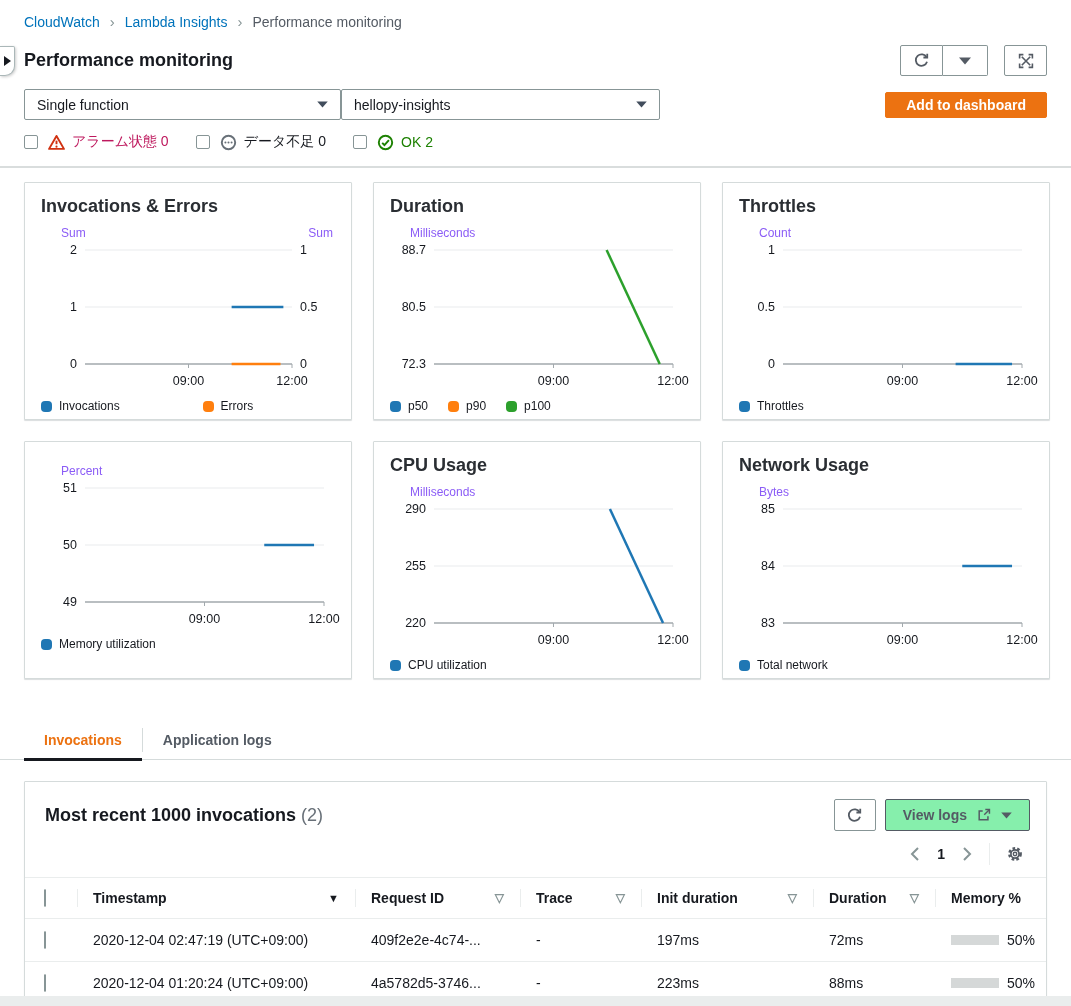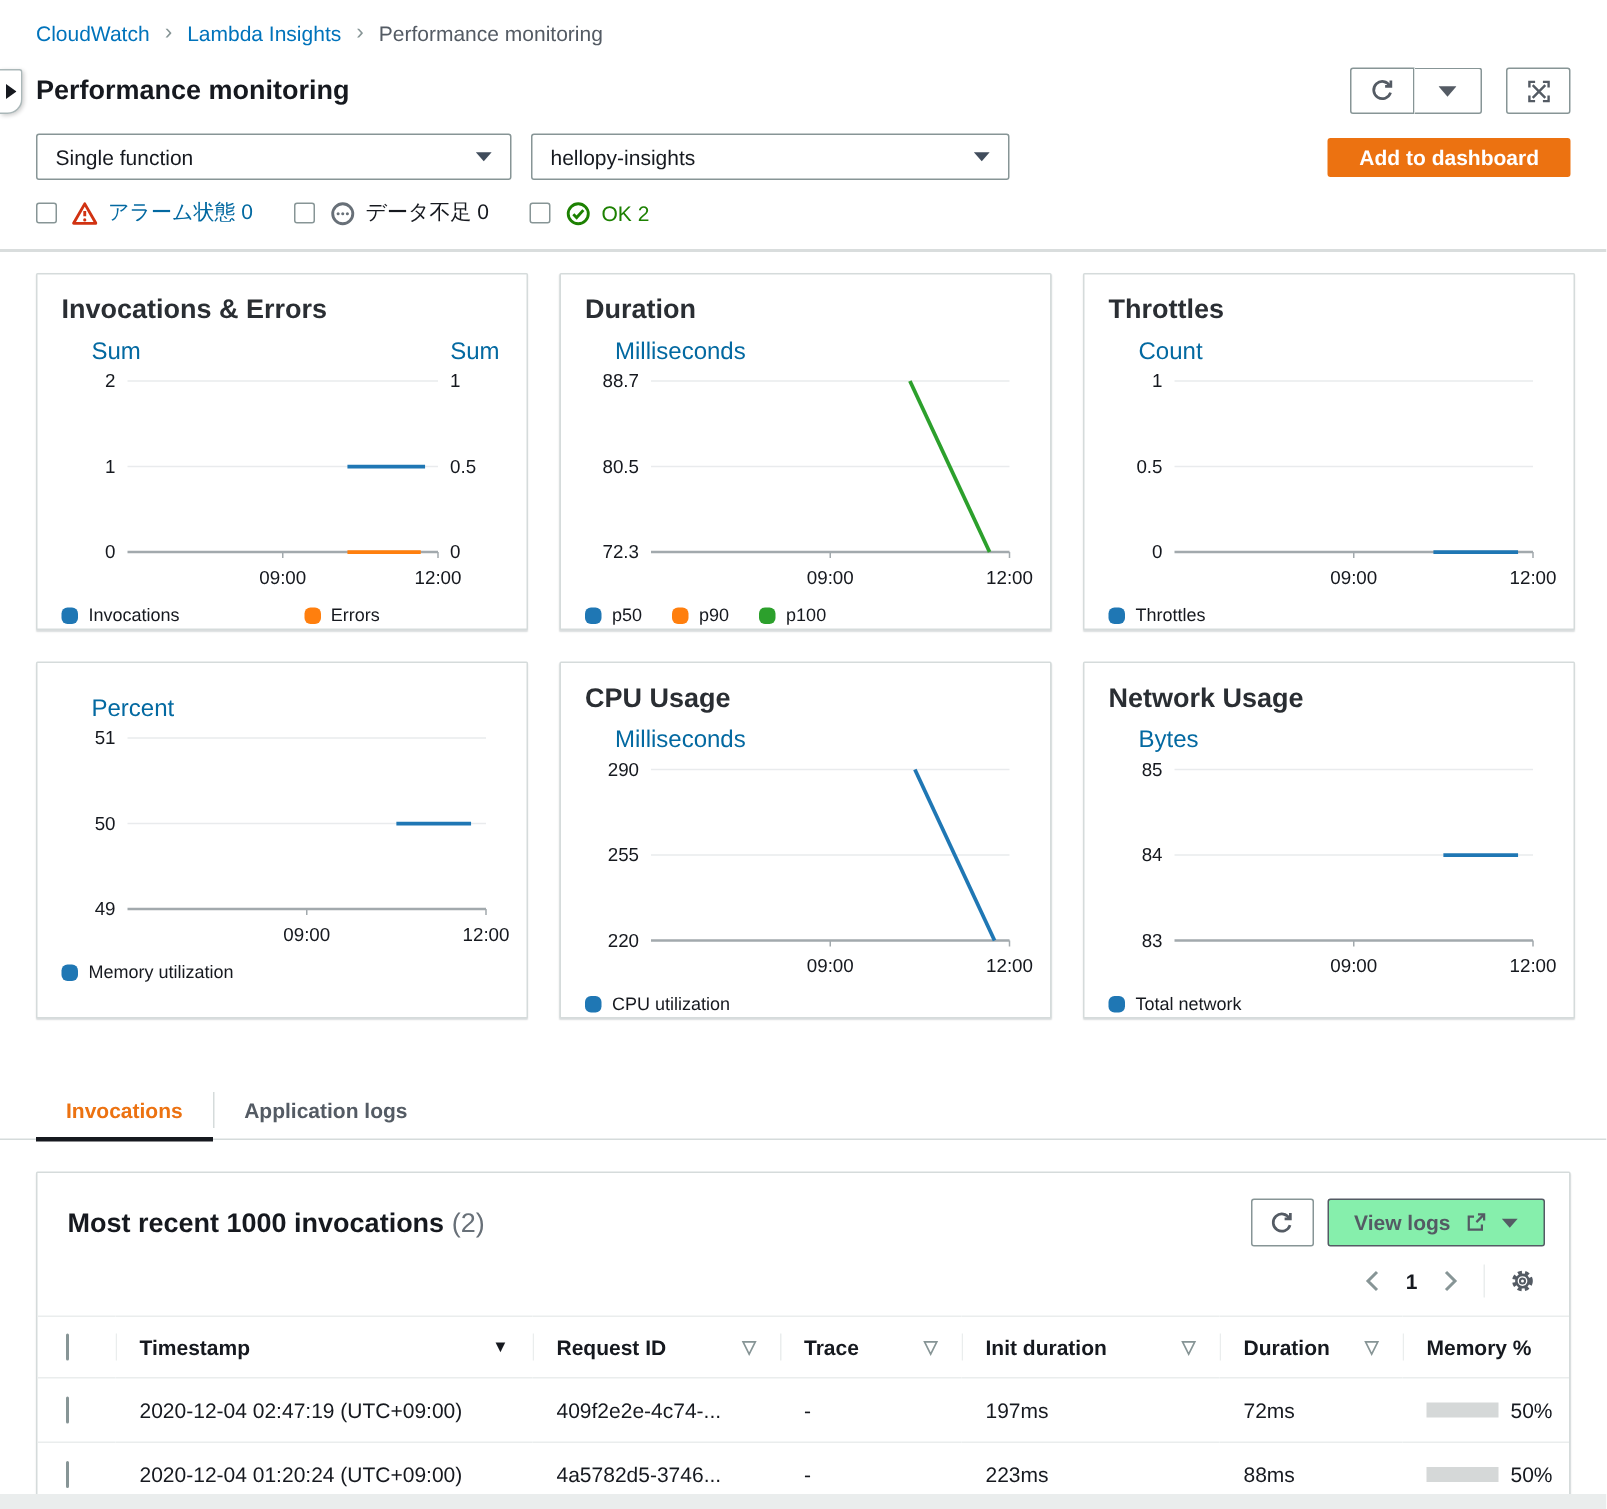--- a/index.html
+++ b/index.html
@@ -28,36 +28,36 @@
   .btn-joined { display:flex; margin-left:16px; }
   .icon-btn { height:31px; border:1px solid #879596; background:#fff; border-radius:2px;
     display:flex; align-items:center; justify-content:center; color:#545b64; cursor:pointer; }
   .refresh-top { width:43px; border-radius:2px 0 0 2px; }
   .caret-top { width:45px; border-left:none; border-radius:0 2px 2px 0; }
   .expand-top { width:43px; margin-left:16px; }
   
   .selects-row { display:flex; align-items:center; padding:13px 24px 0 24px; }
   .select { height:31px; border:1px solid #879596; border-radius:2px; background:#fff;
     display:flex; align-items:center; justify-content:space-between; padding:0 12px; cursor:pointer; }
-  .select-scope { width:317px; margin-right:13px;gap:12px; }
+  .select-scope { width:317px; margin-right:0;gap:12px; }
   .select-fn { width:319px; }
   .primary-btn { background:#ec7211; border:1px solid #ec7211; color:#fff; font-weight:700;
     font-size:14px; height:26px; padding:0 20px; border-radius:2px; cursor:pointer; font-family:inherit; }
   
   .filters-row { display:flex; align-items:center; gap:27px; padding:13px 24px 15px 24px; }
   .filter { display:flex; align-items:center; gap:7px; cursor:pointer; }
   .checkbox { width:14px; height:14px; border:1px solid #879596; border-radius:2px; background:#fff; flex:none; }
   .filter .icn { display:flex; margin-left:3px; }
   .section-divider { border-bottom:2px solid #d9dddd; }
   
   .charts-grid { display:grid; grid-template-columns:repeat(3,1fr); gap:21px; margin:14px 21px 0 24px; }
   .chart-card { height:238px; background:#fff; border:1px solid #d5dbdb; border-radius:1px;
     box-shadow:0 1px 1px rgba(0,28,36,.15); padding:13px 16px 10px 16px; }
   .chart-title { font-size:18px; font-weight:600; color:#2a2e33; }
-  .units-row { display:flex; justify-content:space-between; font-size:16px; color:#0369a1;
+  .units-row { display:flex; justify-content:space-between; font-size:12px; color:#8b5cf6;
     margin:9px 2px 2px 20px; }
   svg.chart { display:block; overflow:visible; }
   .legend { display:flex; gap:20px; margin-top:7px; font-size:12px; color:#16191f; align-items:center; }
   .legend.cols2 { display:grid; grid-template-columns:1.22fr 1fr; gap:0; }
   .legend-item { display:flex; align-items:center; }
   .swatch { width:11px; height:11px; border-radius:4px; margin-right:7px; flex:none; }
   
   .tabs-row { margin-top:41px; display:flex; align-items:center; padding-left:24px;
     border-bottom:1px solid #d5dbdb; height:40px; }
   .tab { font-weight:700; padding:10px 20px; position:relative; color:#545b64; cursor:pointer; height:40px; display:flex; align-items:center; }
@@ -167,21 +167,21 @@
 <div class="filters-row">
     <div class="filter">
       <span class="checkbox"></span>
       <span class="icn">
         <svg width="17" height="17" viewBox="0 0 16 16">
           <path d="M8 1.8 L15 14 H1 Z" fill="none" stroke="#d13212" stroke-width="1.8" stroke-linejoin="round"></path>
           <path d="M8 6.2 v3.4" stroke="#d13212" stroke-width="1.8"></path>
           <circle cx="8" cy="11.9" r="1" fill="#d13212"></circle>
         </svg>
       </span>
-      <span style="color: #0369a1;">アラーム状態 0</span>
+      <span style="color: #be185d;">アラーム状態 0</span>
     </div>
     <div class="filter">
       <span class="checkbox"></span>
       <span class="icn">
         <svg width="17" height="17" viewBox="0 0 16 16">
           <circle cx="8" cy="8" r="6.3" fill="none" stroke="#687078" stroke-width="1.8"></circle>
           <circle cx="5.1" cy="8" r=".95" fill="#687078"></circle>
           <circle cx="8" cy="8" r=".95" fill="#687078"></circle>
           <circle cx="10.9" cy="8" r=".95" fill="#687078"></circle>
         </svg>

